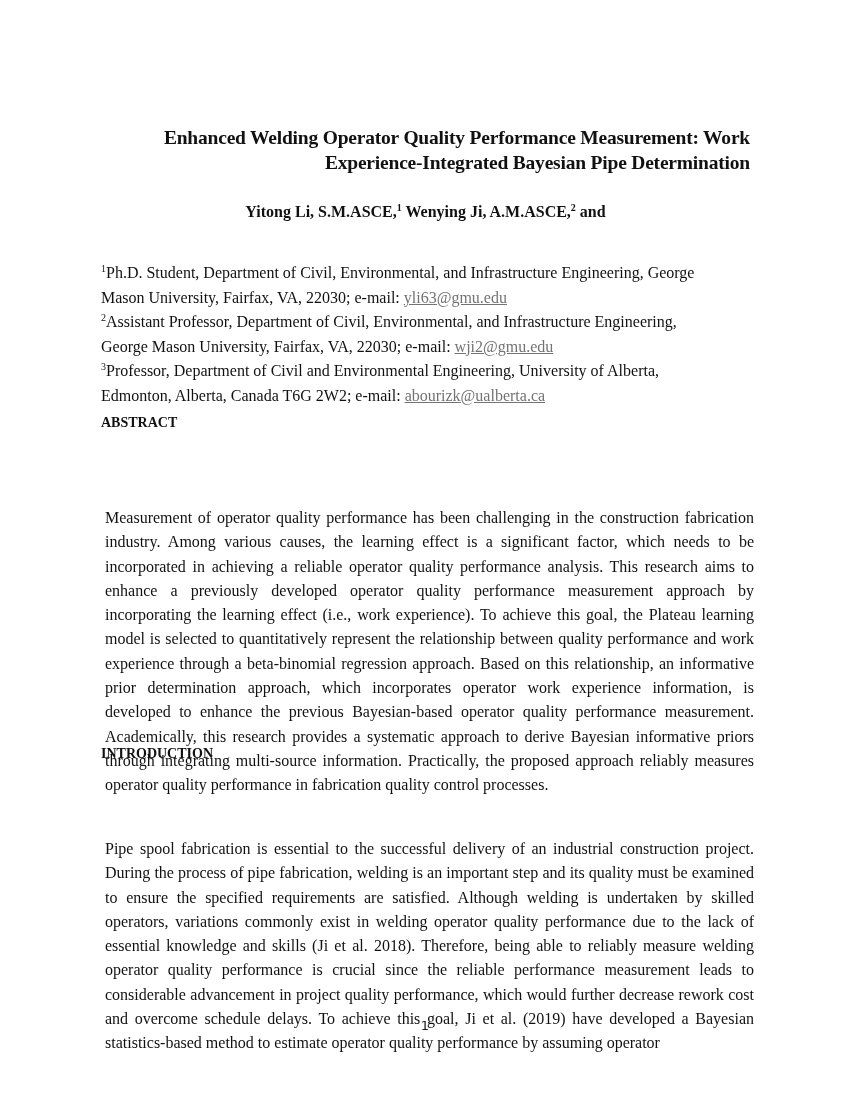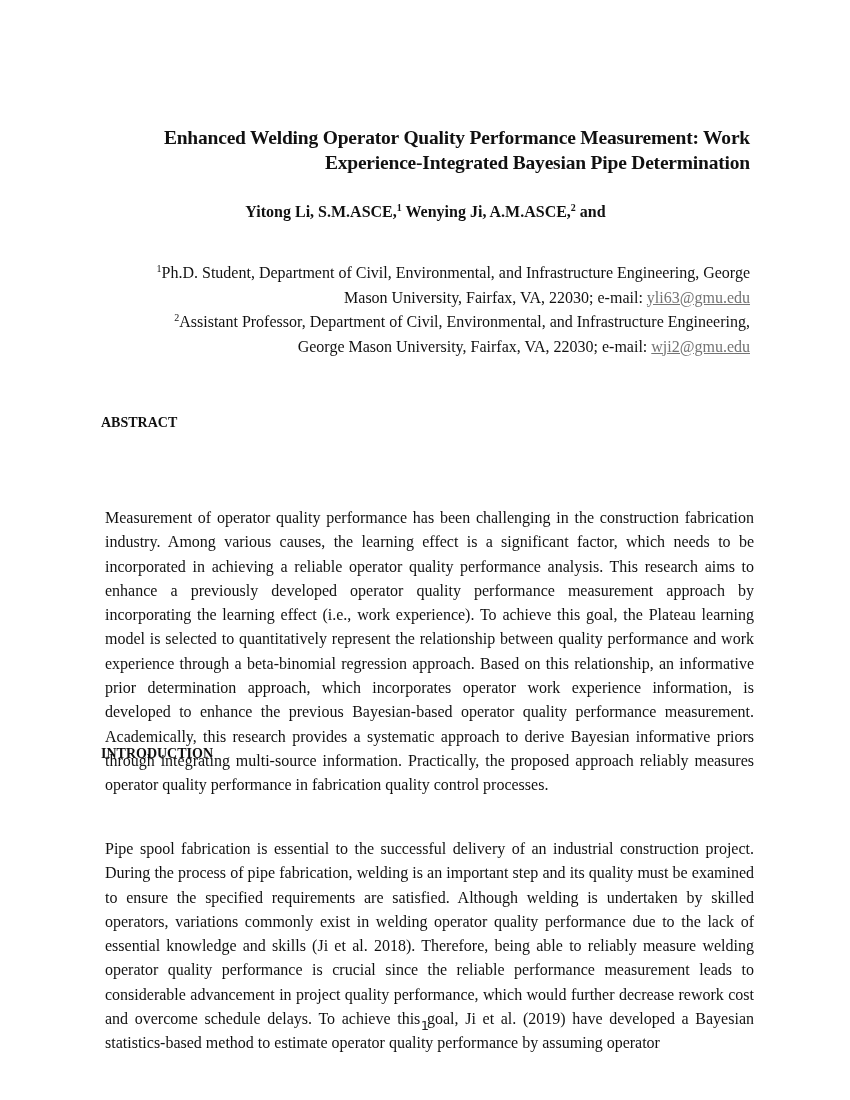--- a/index.html
+++ b/index.html
@@ -5,21 +5,21 @@
   html, body { margin: 0; padding: 0; background: #ffffff; }
   body { width: 850px; height: 1100px; position: relative; overflow: hidden;
          font-family: "Liberation Serif", "DejaVu Serif", serif; color: #111; }
   .page { position: absolute; left: 101px; top: 0; width: 649px; }
   .title { position: absolute; top: 125px; left: 0; width: 649px; text-align: right;
            font-weight: bold; font-size: 19.5px; line-height: 25px; letter-spacing: -0.2px; }
   .authors { position: absolute; top: 201px; left: 0; width: 649px; text-align: center;
              font-weight: bold; font-size: 16px; line-height: 21px; }
   sup { font-size: 10px; line-height: 0; vertical-align: super; }
   .affils { position: absolute; top: 261px; left: 0; width: 649px; font-size: 16px; line-height: 24.5px; }
-  .affil-line { white-space: nowrap; text-align: right; }
+  .affil-line { white-space: nowrap; }
   a.email { color: #737373; text-decoration: underline; }
   .heading { position: absolute; left: 0; font-weight: bold; font-size: 14px; }
   .h-abstract { top: 415px; }
   .h-intro { top: 746px; }
   .para { position: absolute; left: 4px; width: 649px; font-size: 16px; line-height: 24.3px; text-align: justify; margin-top: 48px; }
   .p-abstract { top: 458px; }
   .p-intro { top: 789px; }
   .pagenum { position: absolute; top: 1018px; left: 0; width: 850px; text-align: center;
              font-family: "DejaVu Sans", "Liberation Sans", sans-serif; font-size: 13px; color: #222; }
 </style>
@@ -41,20 +41,24 @@
 
   <div class="affils">
     <div>
       <div class="affil-line"><sup>1</sup><span>Ph.D. Student, Department of Civil, Environmental, and Infrastructure Engineering, George</span></div>
       <div class="affil-line"><span>Mason University, Fairfax, VA, 22030; e-mail: </span><a class="email">yli63@gmu.edu</a></div>
     </div>
     <div>
       <div class="affil-line"><sup>2</sup><span>Assistant Professor, Department of Civil, Environmental, and Infrastructure Engineering,</span></div>
       <div class="affil-line"><span>George Mason University, Fairfax, VA, 22030; e-mail: </span><a class="email">wji2@gmu.edu</a></div>
     </div>
+    <div>
+      <div class="affil-line"><sup>3</sup><span>Professor, Department of Civil and Environmental Engineering, University of Alberta,</span></div>
+      <div class="affil-line"><span>Edmonton, Alberta, Canada T6G 2W2; e-mail: </span><a class="email">abourizk@ualberta.ca</a></div>
+    </div>
   </div>
 
   <div class="heading h-abstract">ABSTRACT</div>
   <div class="para p-abstract">Measurement of operator quality performance has been challenging in the construction fabrication industry. Among various causes, the learning effect is a significant factor, which needs to be incorporated in achieving a reliable operator quality performance analysis. This research aims to enhance a previously developed operator quality performance measurement approach by incorporating the learning effect (i.e., work experience). To achieve this goal, the Plateau learning model is selected to quantitatively represent the relationship between quality performance and work experience through a beta-binomial regression approach. Based on this relationship, an informative prior determination approach, which incorporates operator work experience information, is developed to enhance the previous Bayesian-based operator quality performance measurement. Academically, this research provides a systematic approach to derive Bayesian informative priors through integrating multi-source information. Practically, the proposed approach reliably measures operator quality performance in fabrication quality control processes.</div>
 
   <div class="heading h-intro">INTRODUCTION</div>
   <div class="para p-intro">Pipe spool fabrication is essential to the successful delivery of an industrial construction project. During the process of pipe fabrication, welding is an important step and its quality must be examined to ensure the specified requirements are satisfied. Although welding is undertaken by skilled operators, variations commonly exist in welding operator quality performance due to the lack of essential knowledge and skills (Ji et al. 2018). Therefore, being able to reliably measure welding operator quality performance is crucial since the reliable performance measurement leads to considerable advancement in project quality performance, which would further decrease rework cost and overcome schedule delays. To achieve this goal, Ji et al. (2019) have developed a Bayesian statistics-based method to estimate operator quality performance by assuming operator</div>
 </div>
 
 <div class="pagenum">1</div>

